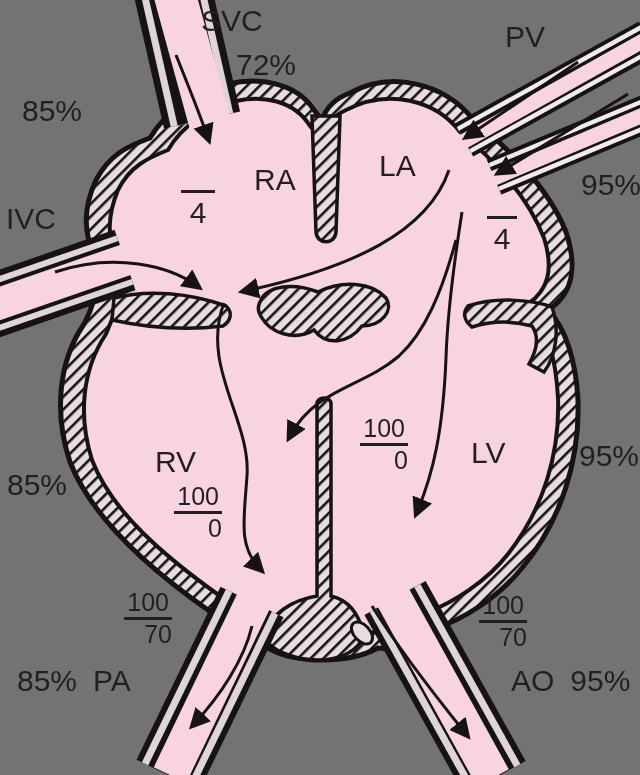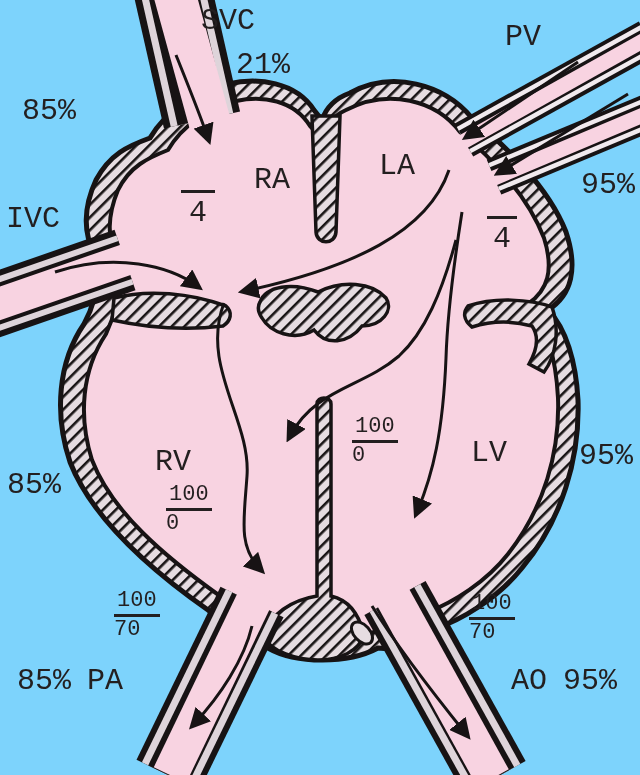--- a/index.html
+++ b/index.html
@@ -1,22 +1,22 @@
 <!DOCTYPE html>
 <html><head>
 <meta charset="utf-8">
 <style>
   html,body{margin:0;padding:0;background:#ffffff;}
   .stage{
-    position:relative;width:640px;height:775px;background:#7dd3fc;overflow:hidden;
-    font-family:Liberation Mono, monospace;color:#231f20;
+    position:relative;width:640px;height:775px;background:#737373;overflow:hidden;
+    font-family:Liberation Sans, sans-serif;color:#231f20;
   }
   .stage svg{position:absolute;left:0;top:0;}
   .lbl{position:absolute;font-size:30px;line-height:1;white-space:nowrap;}
-  .frac{position:absolute;text-align:left;font-size:22px;line-height:1;}
+  .frac{position:absolute;text-align:right;font-size:25px;line-height:1;}
   .frac .num{display:inline-block;padding:0 3px 2px;border-bottom:3px solid #231f20;}
   .frac .den{margin-top:2px;}
   .mean{position:absolute;text-align:center;font-size:30px;line-height:1;}
   .mean .bar{height:3px;background:#231f20;margin:0 auto 5px;}
   .duo{display:flex;gap:16px;}
 </style>
 </head>
 <body>
 
 <div class="stage">
@@ -122,21 +122,21 @@
     <path marker-end="url(#arw)" d="M449,170 C428,232 352,268 245,291"></path>
     <path marker-end="url(#arw)" d="M224,303 C200,366 251,420 247,476 C244,520 238,546 260,569"></path>
     <path marker-end="url(#arw)" d="M252,626 C244,660 220,696 194,724"></path>
     <path marker-end="url(#arw)" d="M462,212 C451,282 447,326 446,358 C443,432 433,474 417,512"></path>
     <path marker-end="url(#arw)" d="M456,240 C442,292 425,332 399,356 C362,388 316,388 290,436"></path>
     <path marker-end="url(#arw)" d="M372,606 C398,648 437,698 466,734"></path>
   </g>
 </svg>
 
 <div class="lbl" style="left:201px;top:6px">SVC</div>
-<div class="lbl" style="left:236px;top:50px">21%</div>
+<div class="lbl" style="left:236px;top:50px">72%</div>
 <div class="lbl" style="left:505px;top:22px">PV</div>
 <div class="lbl" style="left:22px;top:96px">85%</div>
 <div class="lbl" style="left:6px;top:204px">IVC</div>
 <div class="lbl" style="left:254px;top:165px">RA</div>
 <div class="lbl" style="left:379px;top:151px">LA</div>
 <div class="lbl" style="left:581px;top:170px">95%</div>
 
 <div class="mean" style="left:176px;top:190px;width:44px">
   <div class="bar" style="width:34px"></div>
   <div>4</div>

